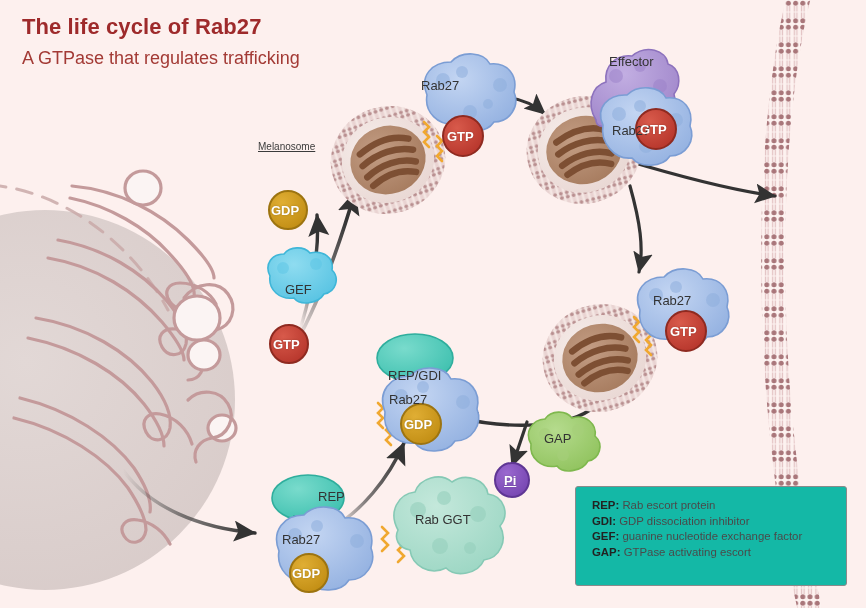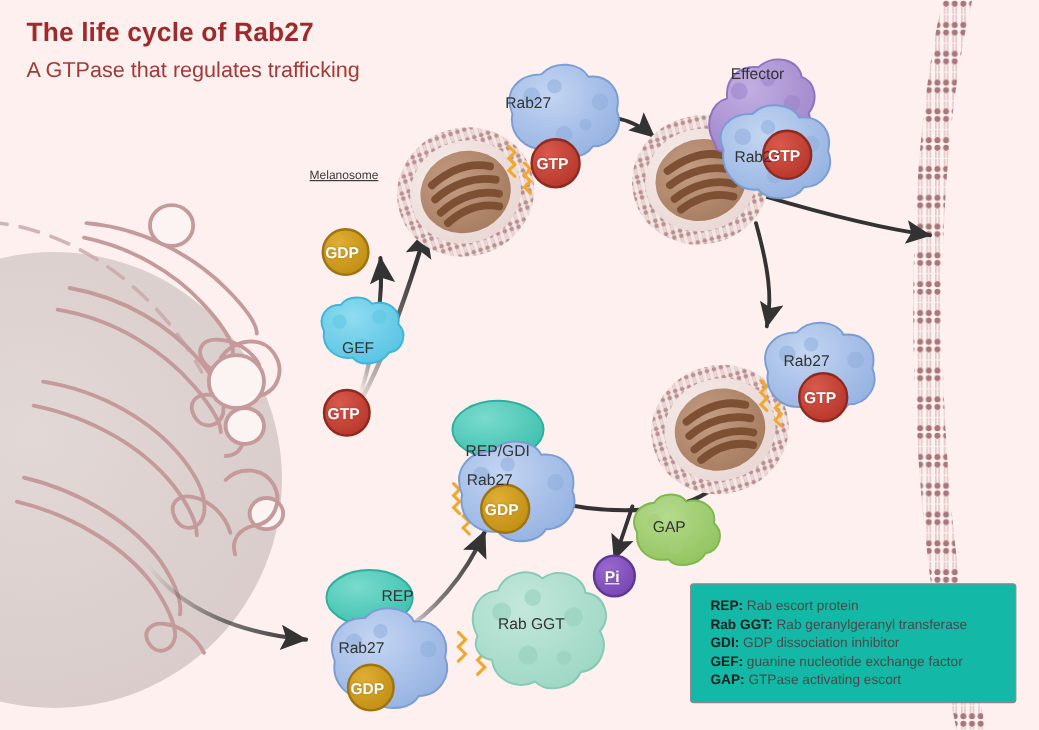--- a/index.html
+++ b/index.html
@@ -403,23 +403,20 @@
   <div class="nuctxt" style="left:271px;top:203px;">GDP</div>
   <div class="nuctxt" style="left:404px;top:417px;">GDP</div>
   <div class="nuctxt" style="left:292px;top:566px;">GDP</div>
   <div class="nuctxt" style="left:504px;top:473px;text-decoration:underline;">Pi</div>
 
   <div class="legend">
     <div class="row">
       <b>REP:</b><span> Rab escort protein</span>
     </div>
     <div class="row">
-      <b>Rab GGT:</b><span> Rab geranylgeranyl transferase</span>
-    </div>
-    <div class="row">
       <b>GDI:</b><span> GDP dissociation inhibitor</span>
     </div>
     <div class="row">
       <b>GEF:</b><span> guanine nucleotide exchange factor</span>
     </div>
     <div class="row">
       <b>GAP:</b><span> GTPase activating escort</span>
     </div>
   </div>
 

